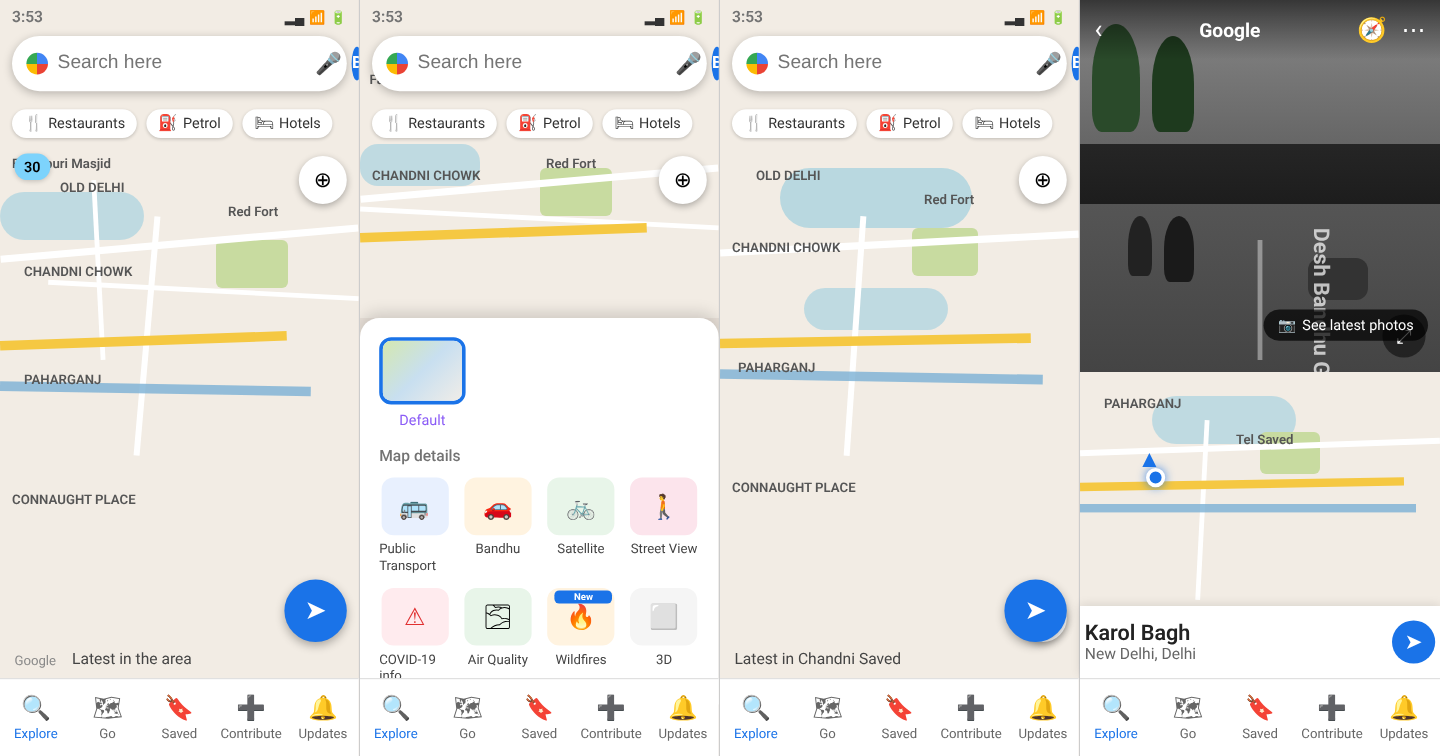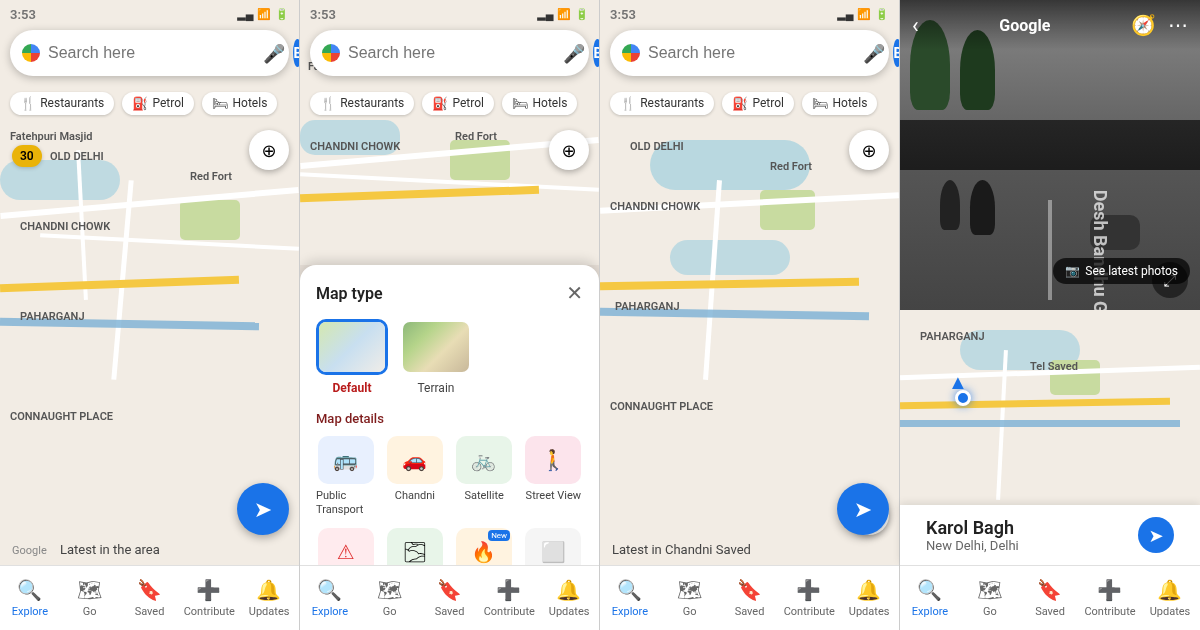--- a/index.html
+++ b/index.html
@@ -126,21 +126,21 @@
     .overlay-title {
       font-size: 16px; font-weight: 600; color: #222;
     }
     .close-btn {
       font-size: 20px; color: #666; cursor: pointer;
       background: none; border: none;
     }
 
     
     .section-label {
-      font-size: 13px; font-weight: 500; color: #7f1d1d;
+      font-size: 13px; font-weight: 500; color: #737373;
       margin-bottom: 10px;
     }
     .map-types {
       display: flex; gap: 12px; margin-bottom: 16px;
     }
     .map-type-item {
       display: flex; flex-direction: column; align-items: center; gap: 6px;
     }
     .map-type-thumb {
       width: 72px; height: 56px;
@@ -161,21 +161,21 @@
       background: repeating-linear-gradient(45deg, #3a3a2a 0px, #4a4a38 4px, #555540 8px);
       width: 100%; height: 100%;
     }
     .thumb-terrain {
       background: linear-gradient(135deg, #8db87a 0%, #b5d48a 30%, #e8ddb5 60%, #c8b89a 100%);
       width: 100%; height: 100%;
     }
     .map-type-label {
       font-size: 12px; color: #444;
     }
-    .map-type-label.selected-label { color: #b91c1c; font-weight: 700; }
+    .map-type-label.selected-label { color: #8b5cf6; font-weight: 400; }
 
     
     .map-details-grid {
       display: grid;
       grid-template-columns: repeat(4, 1fr);
       gap: 10px;
     }
     .detail-item {
       display: flex; flex-direction: column; align-items: center; gap: 5px;
     }
@@ -194,22 +194,22 @@
     .detail-icon-box.air { background: #e8f5e9; }
     .detail-icon-box.wildfires { background: #fff3e0; }
     .detail-icon-box.threed { background: #f5f5f5; }
     .detail-label {
       font-size: 11px; color: #444; text-align: left; line-height: 1.3;
     }
     .new-badge {
       position: absolute; top: 2px; right: 2px;
       background: #1a73e8; color: #fff;
       font-size: 8px; border-radius: 4px;
-      padding: 1px 3px;
-      font-weight: normal;
+      padding: 1px 16px;
+      font-weight: bold;
     }
 
     
     .bottom-nav {
       position: absolute;
       bottom: 0; left: 0; right: 0;
       height: 65px;
       background: #fff;
       display: flex;
       border-top: 1px solid #e0e0e0;
@@ -271,22 +271,22 @@
       display: flex; align-items: center; justify-content: center;
       color: #fff;
       font-size: 22px;
       box-shadow: 0 3px 8px rgba(0,0,0,0.3);
       z-index: 15;
     }
 
     
     .distance-badge {
       position: absolute;
-      top: 145px; left: 12px;
-      background: #eab308;
+      top: 128px; left: 12px;
+      background: #7dd3fc;
       border-radius: 12px;
       padding: 4px 8px;
       font-size: 12px;
       font-weight: 600;
       box-shadow: 0 1px 4px rgba(0,0,0,0.2);
       z-index: 10;
     }
 
     
     .panel4 { flex: 1; position: relative; display: flex; flex-direction: column; }
@@ -339,21 +339,21 @@
       position: relative;
       background: #f2ece4;
       overflow: hidden;
     }
 
     
     .info-card {
       position: absolute;
       bottom: 65px; left: 0; right: 0;
       background: #fff;
-      padding: 12px 26px;
+      padding: 12px 4px;
       z-index: 20;
       box-shadow: 0 -2px 8px rgba(0,0,0,0.1);
     }
     .info-title { font-size: 18px; font-weight: 600; color: #222; }
     .info-subtitle { font-size: 13px; color: #666; }
 
     
     .see-photos-btn {
       position: absolute;
       top: 258px; right: 10px;
@@ -517,56 +517,46 @@
 
   <div class="category-pills">
     <div class="pill"><span class="pill-icon">🍴</span>Restaurants</div>
     <div class="pill"><span class="pill-icon">⛽</span>Petrol</div>
     <div class="pill"><span class="pill-icon">🛏</span>Hotels</div>
   </div>
 
   <div class="layers-btn">⊕</div>
 
   <div class="map-details-overlay">
-    <div class="overlay-header">
-      <span class="overlay-title">Map type</span>
-      <button class="close-btn">✕</button>
-    </div>
 
     <div class="map-types">
       <div class="map-type-item">
         <div class="map-type-thumb selected">
           <div class="thumb-default"></div>
         </div>
         <span class="map-type-label selected-label">Default</span>
       </div>
-      <div class="map-type-item">
-        <div class="map-type-thumb">
-          <div class="thumb-terrain"></div>
-        </div>
-        <span class="map-type-label">Terrain</span>
-      </div>
     </div>
 
     <div class="section-label">Map details</div>
 
     <div class="map-details-grid">
 
       <div class="detail-item">
         <div class="detail-icon-box transport">
           <span style="font-size:20px;">🚌</span>
         </div>
         <span class="detail-label">Public Transport</span>
       </div>
 
       <div class="detail-item">
         <div class="detail-icon-box traffic">
           <span style="font-size:20px;">🚗</span>
         </div>
-        <span class="detail-label">Chandni</span>
+        <span class="detail-label">Bandhu</span>
       </div>
 
       <div class="detail-item">
         <div class="detail-icon-box bicycling">
           <span style="font-size:20px;">🚲</span>
         </div>
         <span class="detail-label">Satellite</span>
       </div>
 
       <div class="detail-item">

